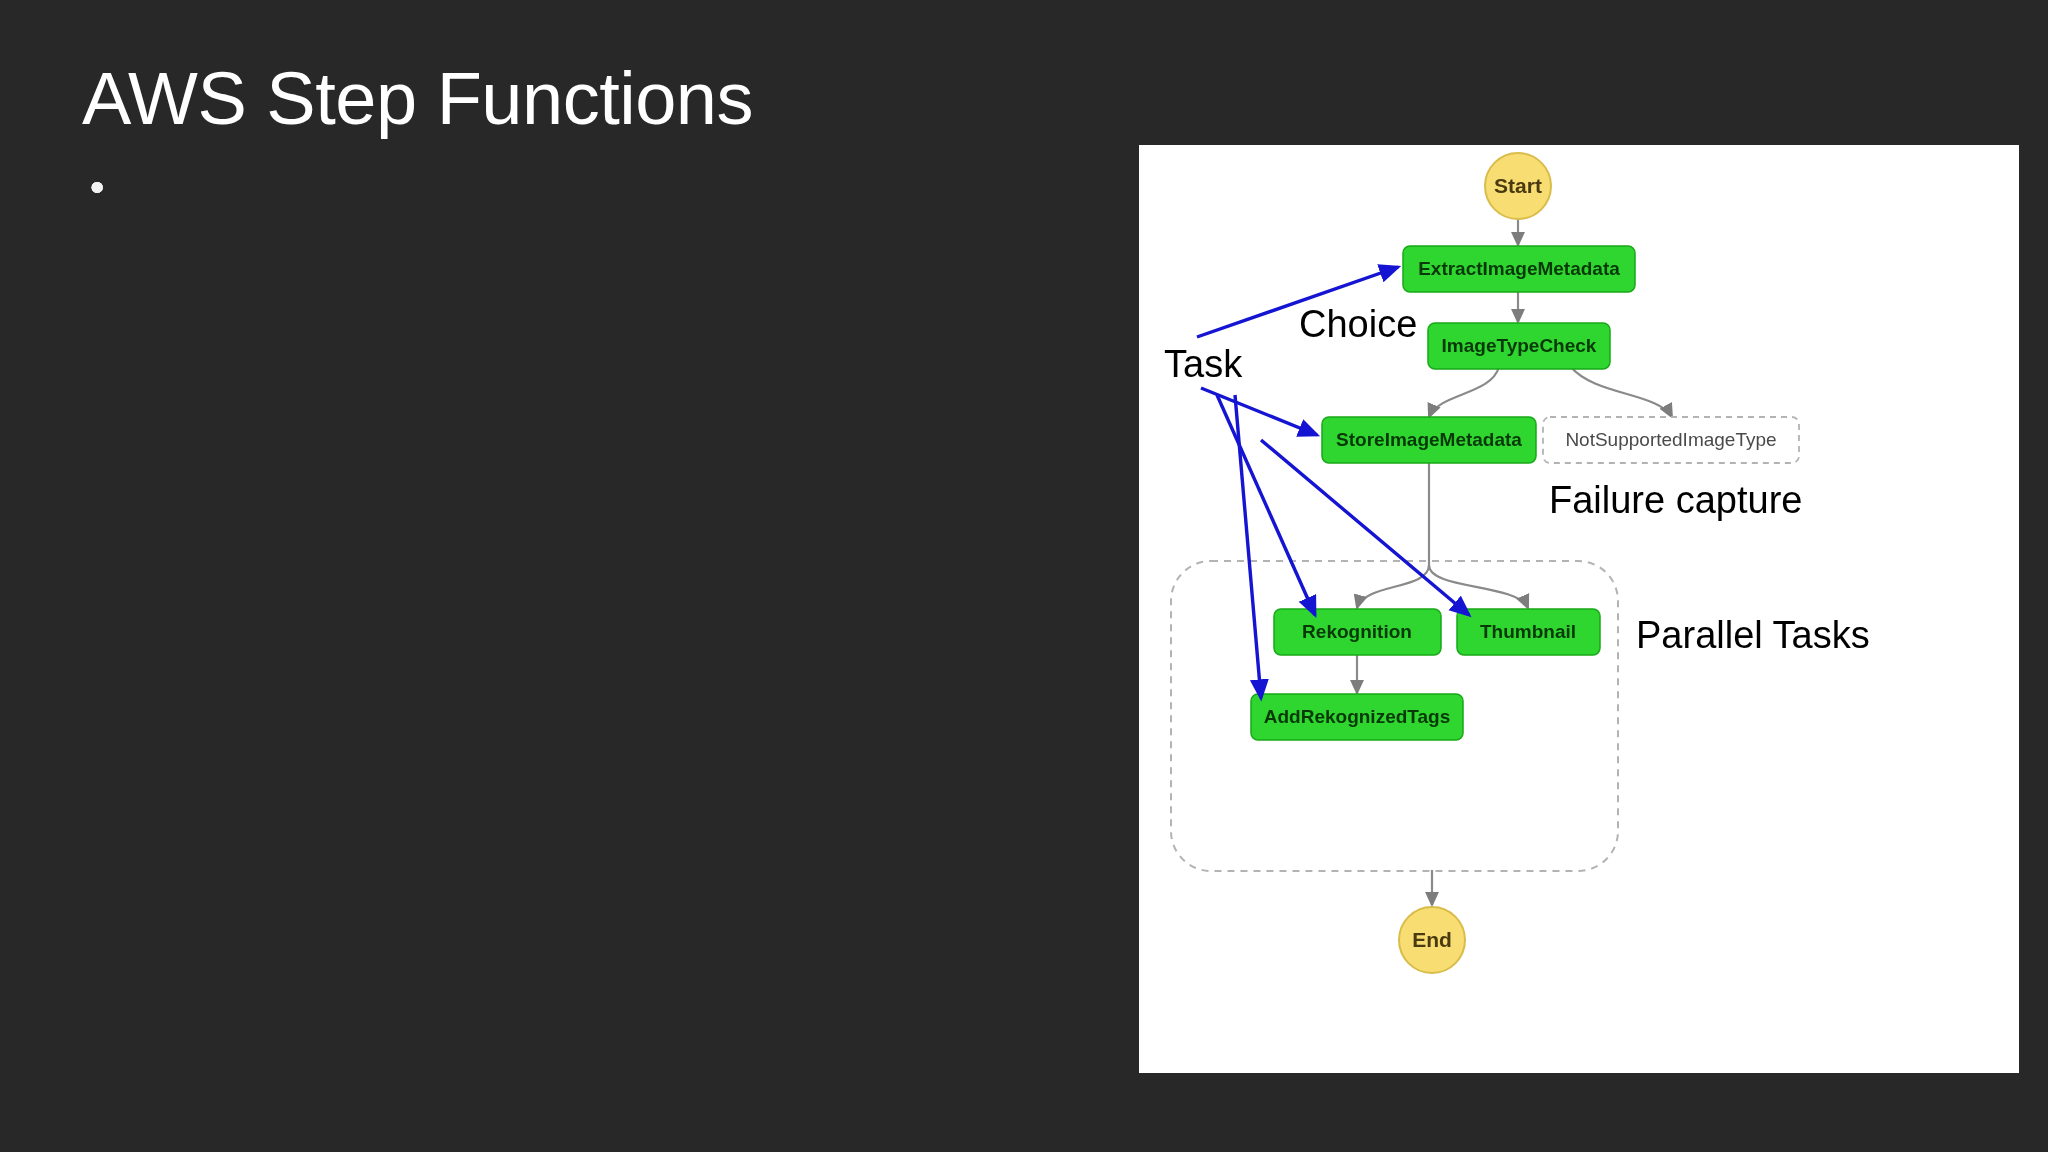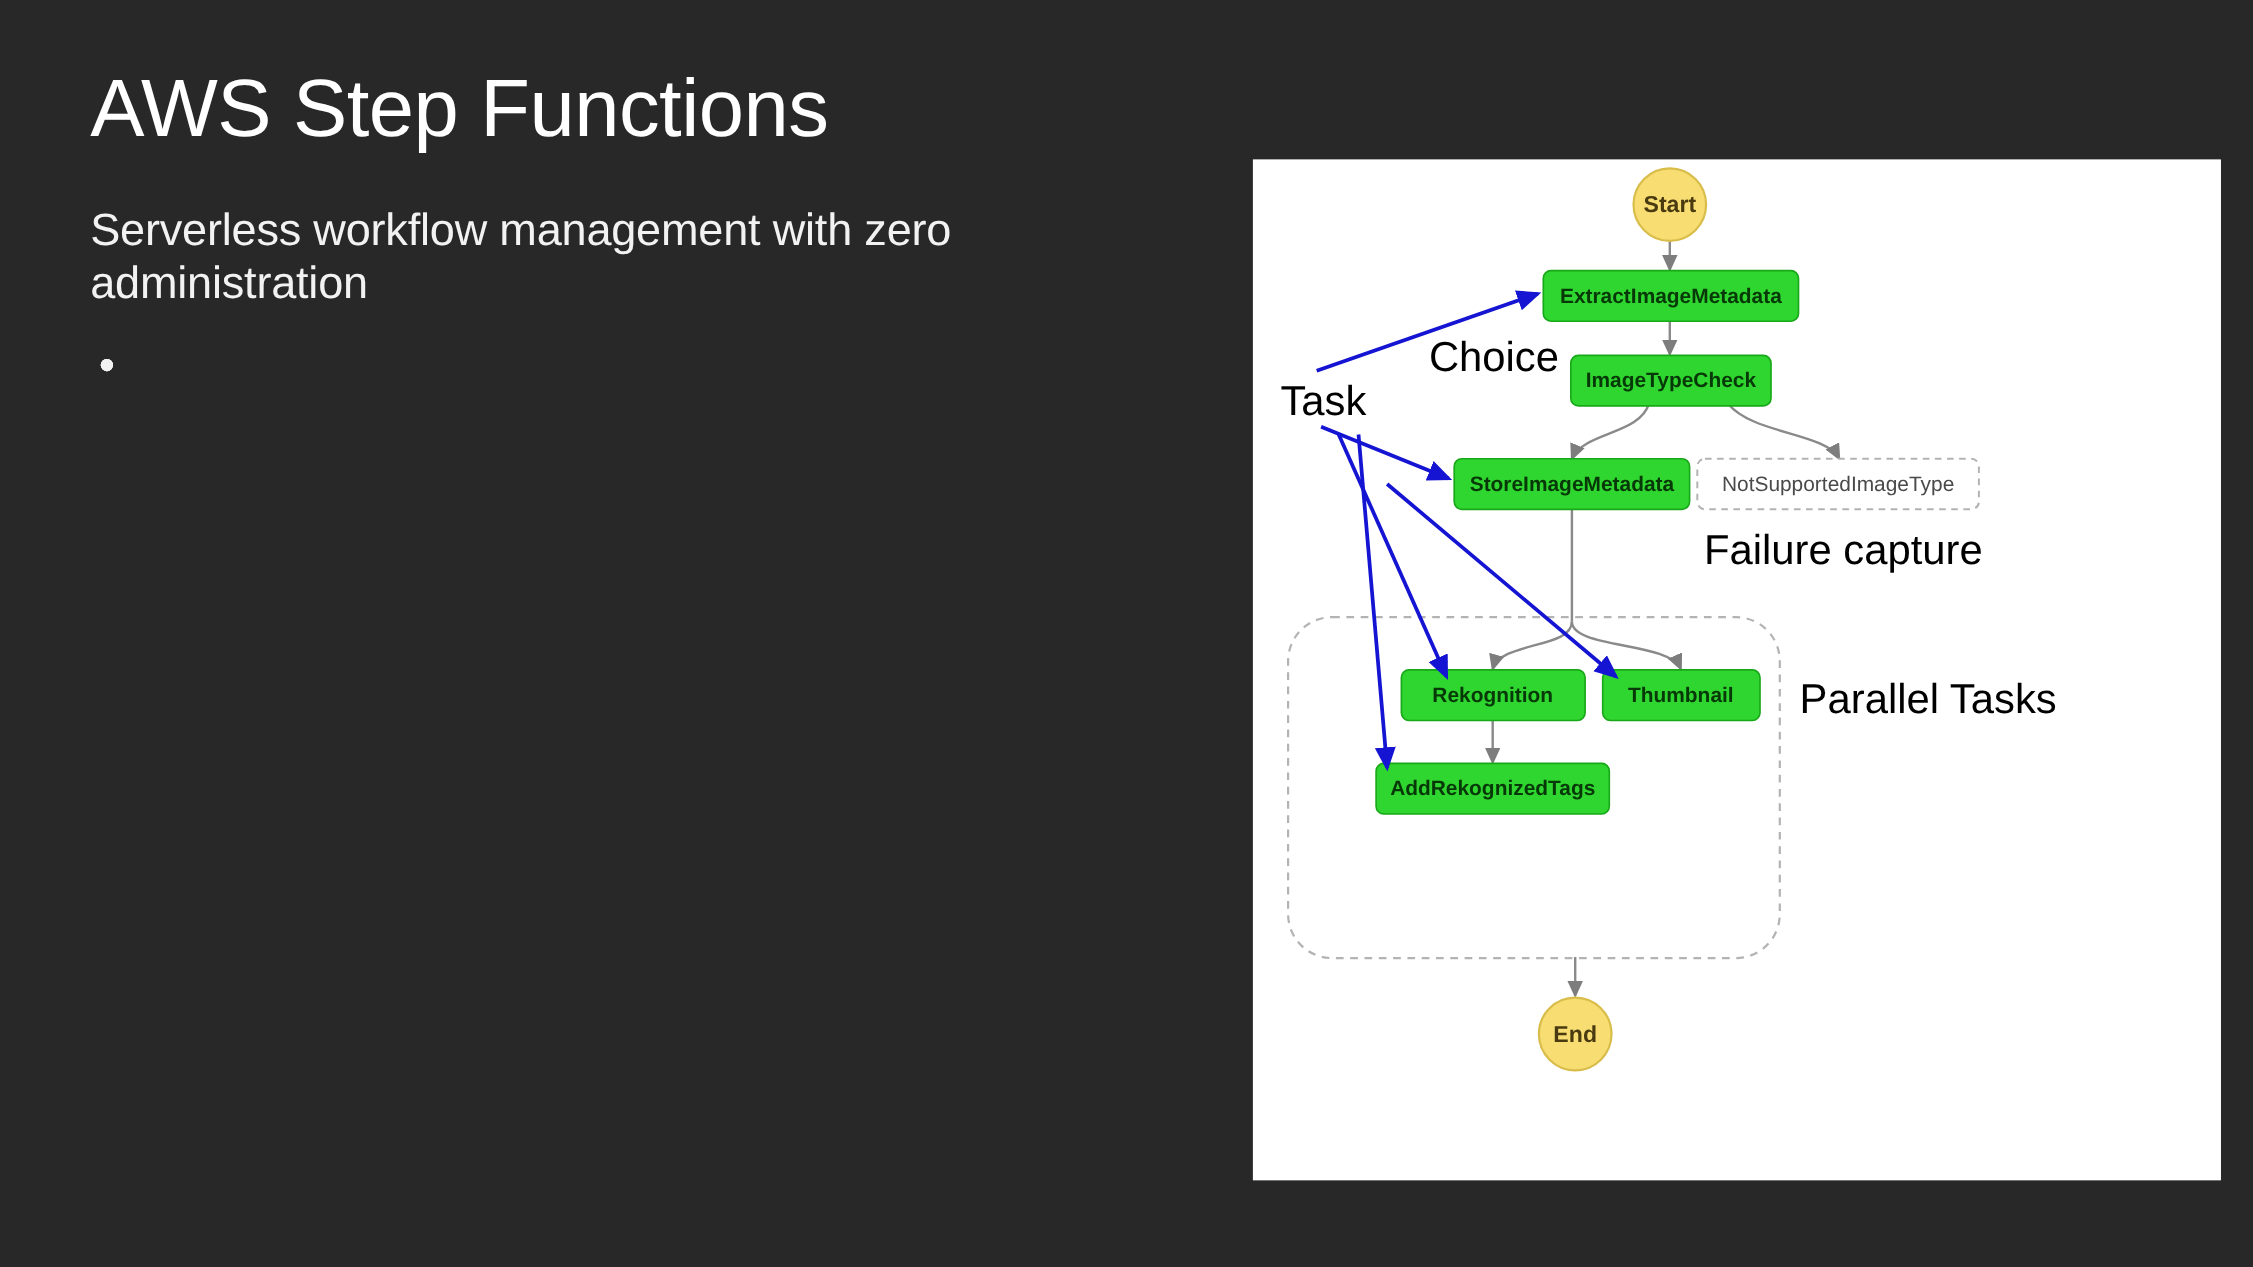--- a/index.html
+++ b/index.html
@@ -73,21 +73,20 @@
 </style>
 </head>
 <body>
 
 <div class="slide">
 
   <div class="text-col">
 
     <h1 class="slide-title">AWS Step Functions</h1>
 
-    <p class="intro">Serverless workflow management with zero administration</p>
 
     <ul class="bullets">
       <li>
         <span class="dot">•</span>
       </li>
       <li>
         <span class="dot">•</span>
       </li>
       <li>
         <span class="dot">•</span>

